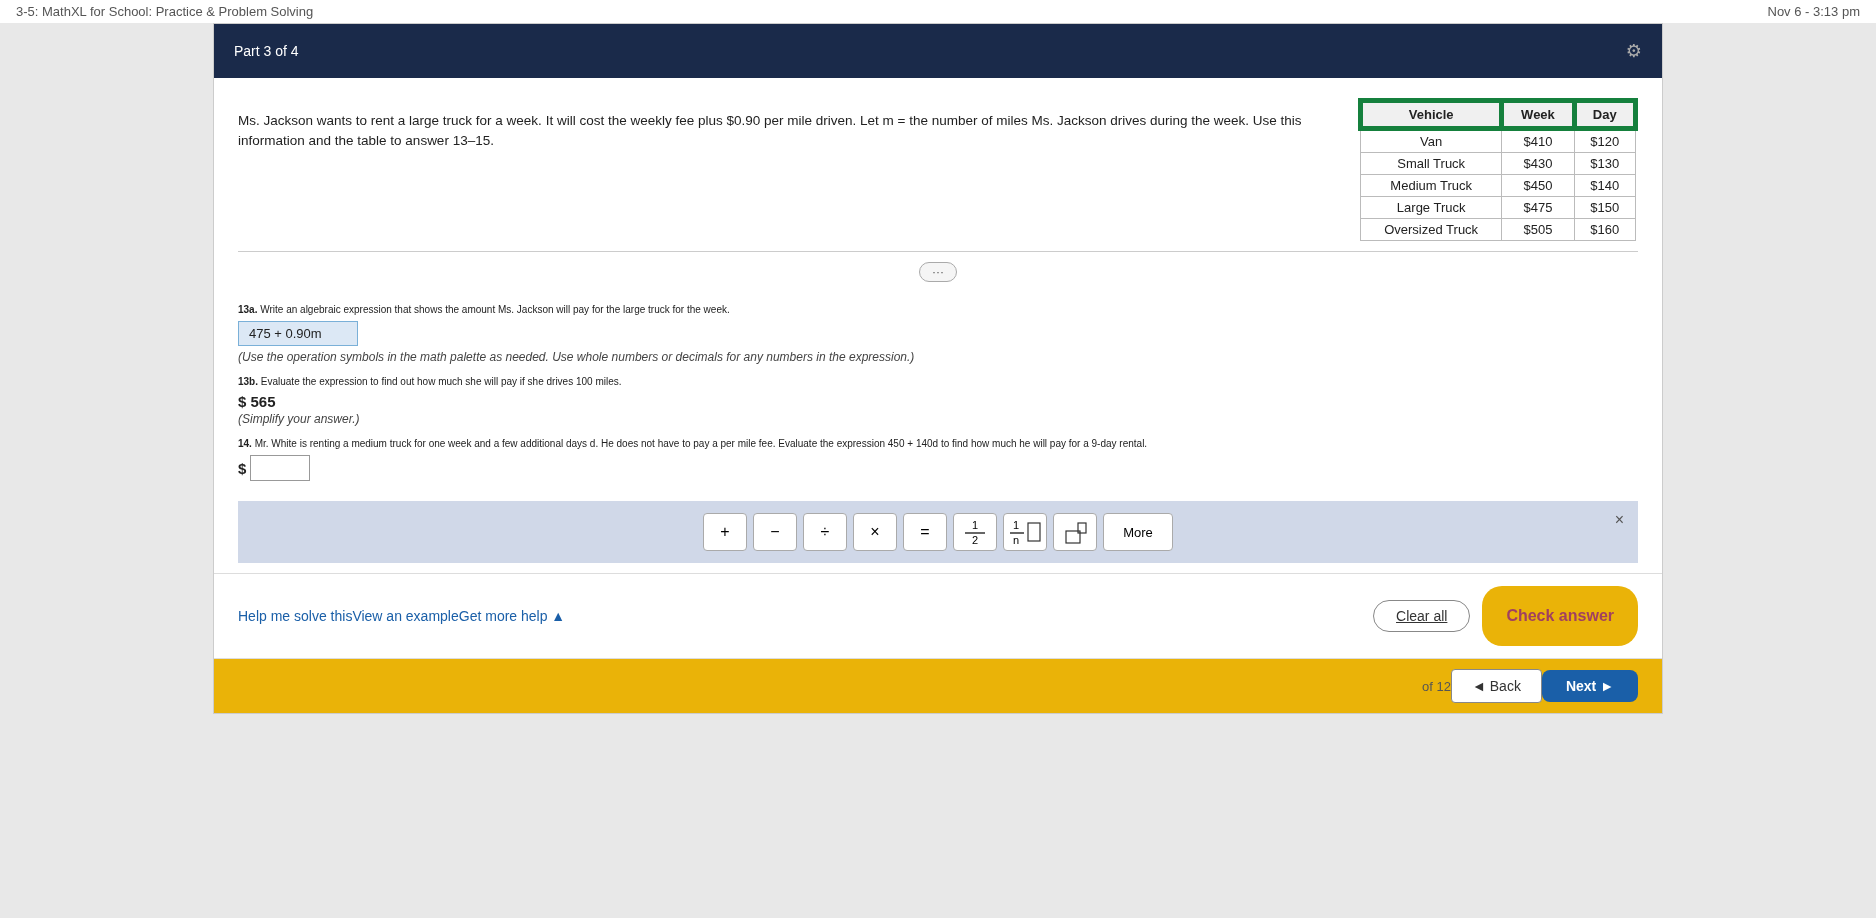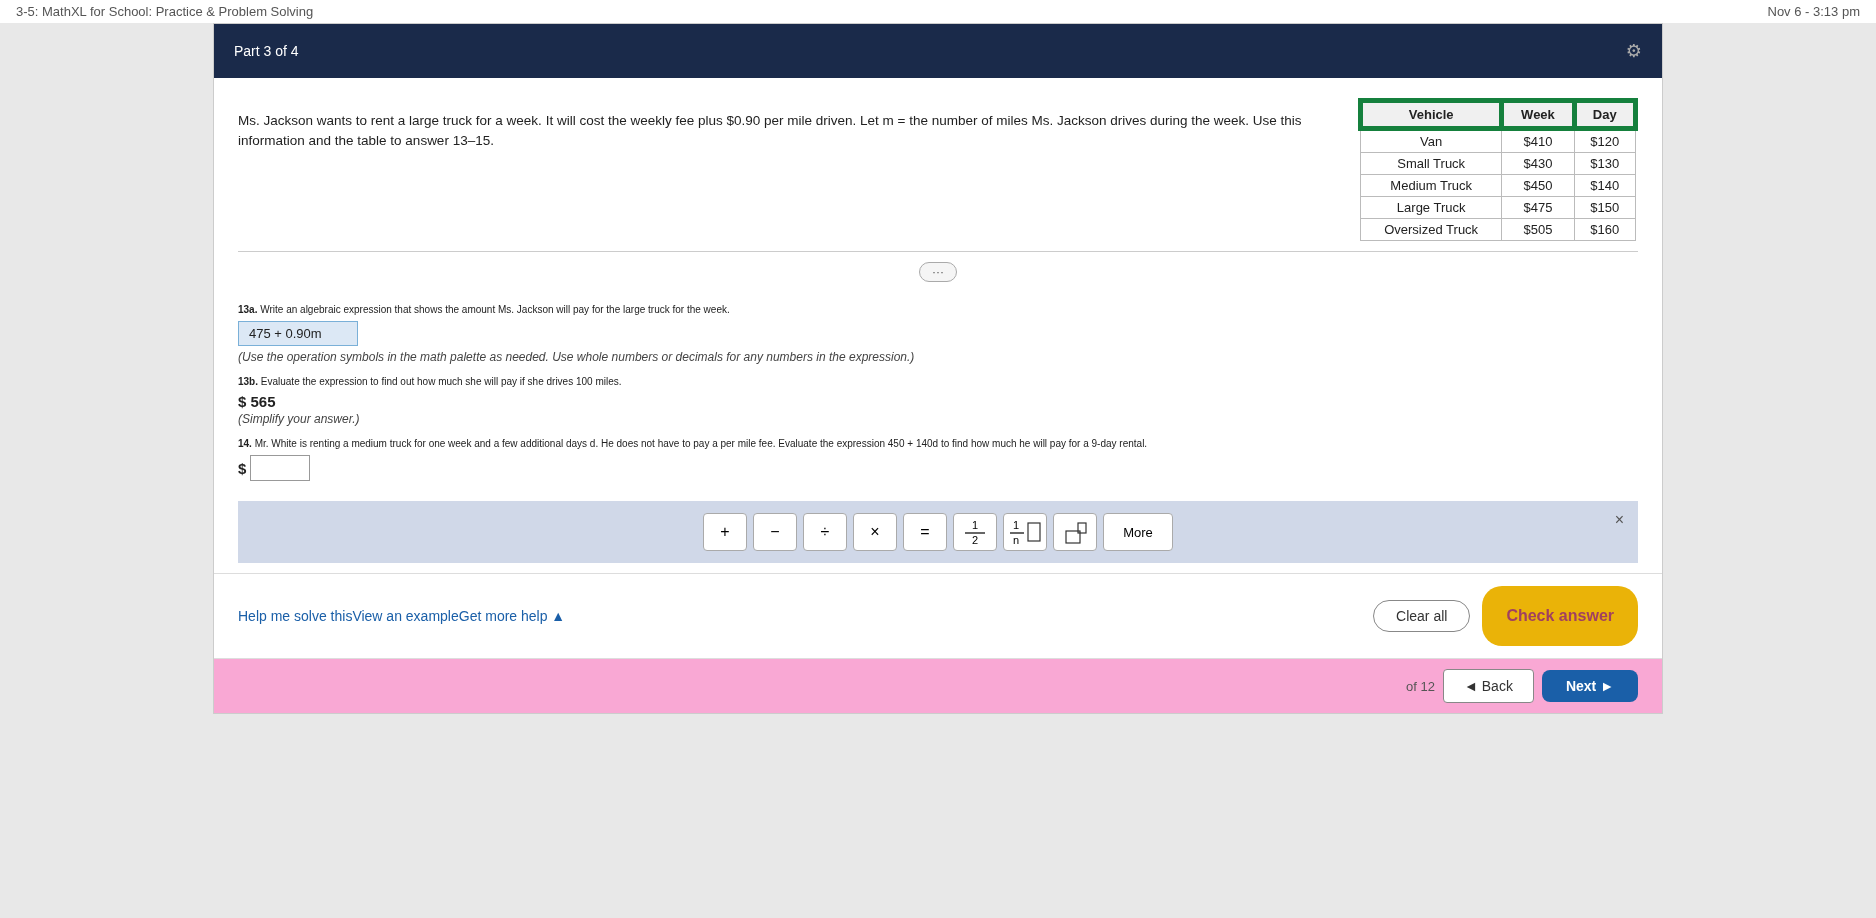--- a/index.html
+++ b/index.html
@@ -190,38 +190,39 @@
       gap: 12px;
     }
     .clear-all-btn {
       border: 1px solid #888;
       border-radius: 20px;
       padding: 7px 22px;
       background: #fff;
       color: #333;
       font-size: 14px;
       cursor: pointer;
+      text-decoration: underline;
     }
     .check-answer-btn {
       background: #eab308;
       color: #a04060;
       border: none;
       border-radius: 20px;
       padding: 21px 24px;
       font-size: 16px;
       font-weight: bold;
       cursor: pointer;
     }
     .nav-footer {
       display: flex;
       align-items: center;
       justify-content: flex-end;
       padding: 10px 24px;
-      gap: 8px;
-      background: #f9a8d4;
+      gap: 0;
+      background: #eab308;
       border-top: 1px solid #ddd;
     }
     .page-indicator {
       font-size: 13px;
       color: #555;
     }
     .back-btn {
       border: 1px solid #888;
       border-radius: 4px;
       padding: 8px 20px;

